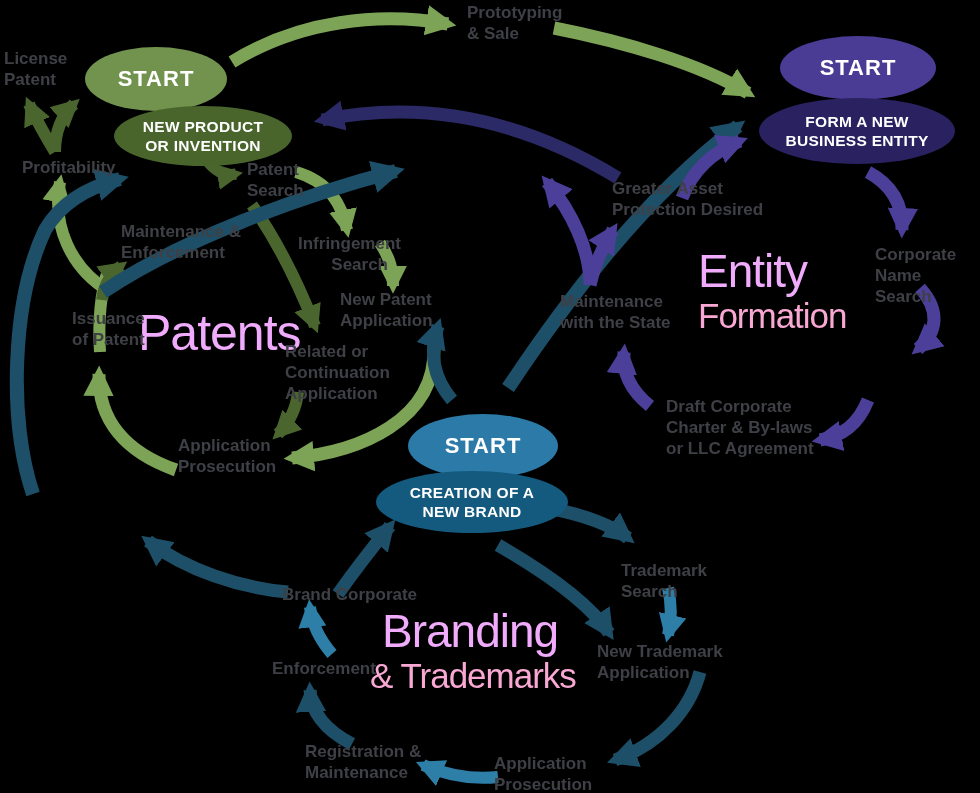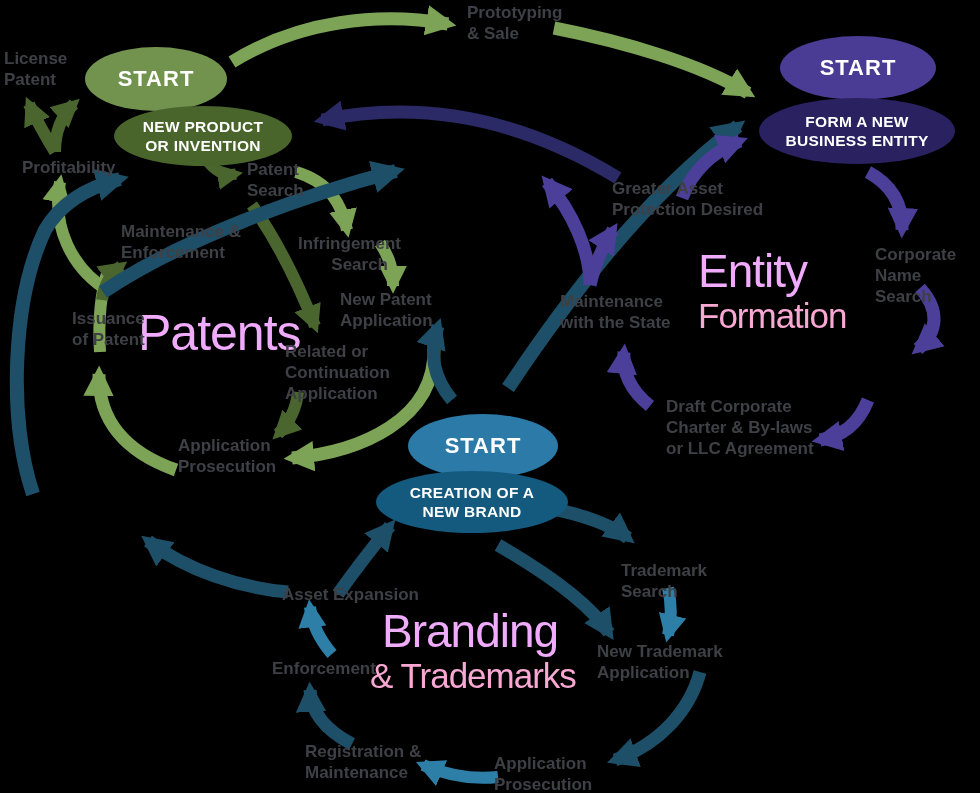--- a/index.html
+++ b/index.html
@@ -142,15 +142,15 @@
 or LLC Agreement</div>
   <div class="lbl" style="left:621px;top:551px;margin-top:9px;">Trademark
 Search</div>
   <div class="lbl" style="left:597px;top:641px;">New Trademark
 Application</div>
   <div class="lbl" style="left:494px;top:753px;">Application
 Prosecution</div>
   <div class="lbl" style="left:305px;top:741px;">Registration &amp;
 Maintenance</div>
   <div class="lbl" style="left:272px;top:658px;">Enforcement</div>
-  <div class="lbl" style="left:282px;top:584px;">Asset Expansion</div>
+  <div class="lbl" style="left:282px;top:584px;">Brand Corporate</div>
 
 </div>
 
 </body></html>

